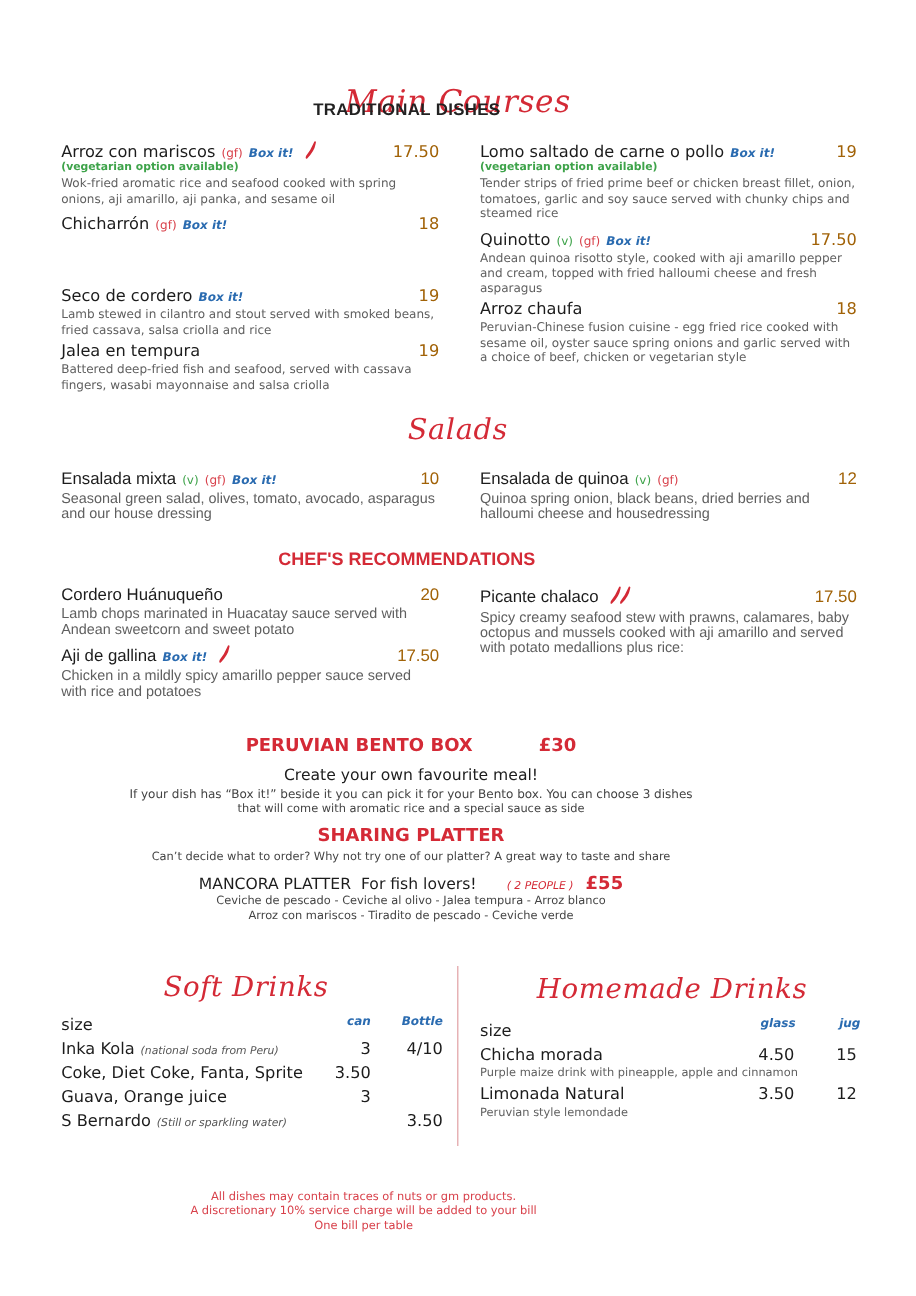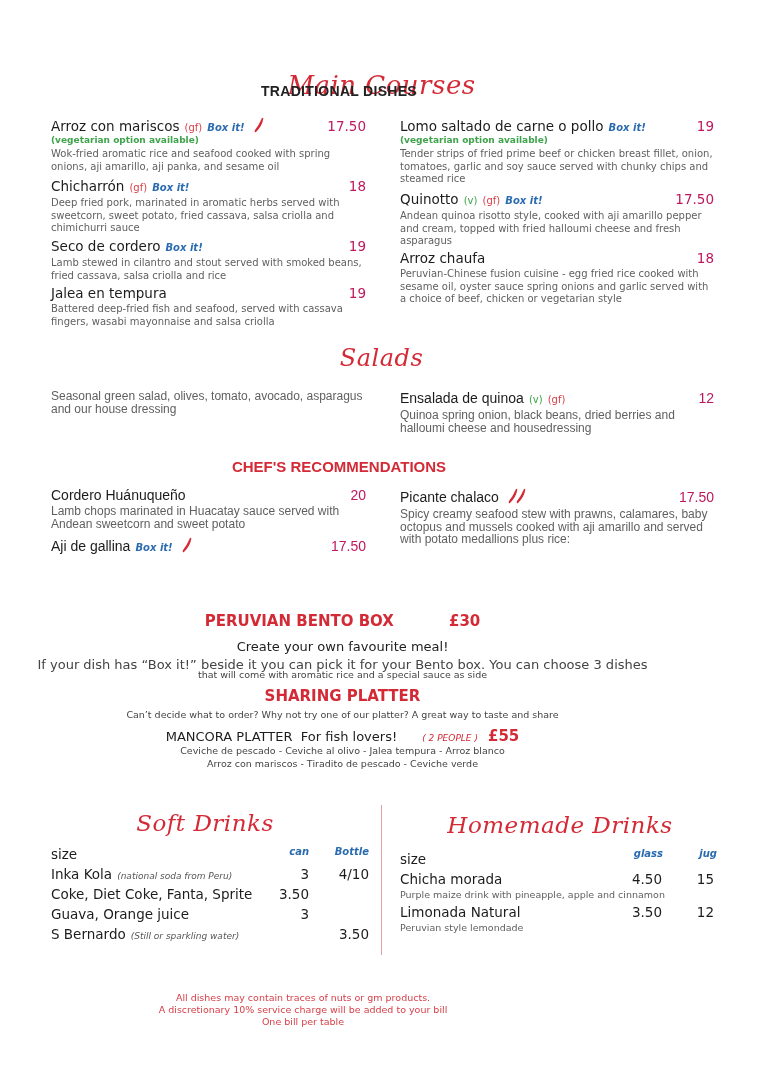--- a/index.html
+++ b/index.html
@@ -12,21 +12,21 @@
   }
   .caps-head {
     position: absolute; left: 0; width: 642px; text-align: center;
     font-family: "Liberation Sans", sans-serif;
     padding-left: 36px;
   }
 
   .item { position: absolute; }
   .item .row { display: flex; align-items: baseline; justify-content: space-between; }
   .item .name { font-size: 13.5px; color: #1c1c1c; white-space: nowrap; }
-  .item .price { font-size: 13.5px; color: #be185d; white-space: nowrap; }
+  .item .price { font-size: 13.5px; color: #a16207; white-space: nowrap; }
   .item .desc { font-size: 10px; color: #5f5f5f; line-height: 12.5px; margin-top: 2px; }
   .item .veg-note { font-size: 9px; color: #3ea34a; font-weight: bold; line-height: 11px; }
 
   .tag-gf { color: #d8404a; font-size: 10px; }
   .tag-v { color: #3ea34a; font-size: 10px; }
   .tag-box { color: #2a6bb0; font-size: 10px; font-style: italic; font-weight: bold; }
   .chili { display: inline-block; vertical-align: -2px; margin-left: 3px; }
 
   .item.cond .name { font-family: "Liberation Sans", sans-serif; font-size: 14px; }
   .item.cond .price { font-family: "Liberation Sans", sans-serif; font-size: 14px; }
@@ -68,21 +68,20 @@
 </div>
 
 <div class="item" style="left:51px; top:176px; width:315px;">
   <div class="row">
     <span><span class="name">Chicharrón</span>
       <span class="tag-gf">(gf)</span>
       <span class="tag-box">Box it!</span>
     </span>
     <span class="price">18</span>
   </div>
-  <div class="desc">Deep fried pork, marinated in aromatic herbs served with sweetcorn, sweet potato, fried cassava, salsa criolla and chimichurri sauce</div>
 </div>
 
 <div class="item" style="left:51px; top:236px; width:315px;">
   <div class="row">
     <span><span class="name">Seco de cordero</span>
       <span class="tag-box">Box it!</span>
     </span>
     <span class="price">19</span>
   </div>
   <div class="desc">Lamb stewed in cilantro and stout served with smoked beans, fried cassava, salsa criolla and rice</div>
@@ -123,20 +122,28 @@
   <div class="row">
     <span class="name">Arroz chaufa</span>
     <span class="price">18</span>
   </div>
   <div class="desc">Peruvian-Chinese fusion cuisine - egg fried rice cooked with sesame oil, oyster sauce spring onions and garlic served with a choice of beef, chicken or vegetarian style</div>
 </div>
 
 <div class="script-title" style="left:0; width:763px; top:344px; font-size:24px;">Salads</div>
 
 <div class="item cond" style="left:51px; top:388px; width:315px;">
+  <div class="row">
+    <span><span class="name">Ensalada mixta</span>
+      <span class="tag-v">(v)</span>
+      <span class="tag-gf">(gf)</span>
+      <span class="tag-box">Box it!</span>
+    </span>
+    <span class="price">10</span>
+  </div>
   <div class="desc">Seasonal green salad, olives, tomato, avocado, asparagus and our house dressing</div>
 </div>
 
 <div class="item cond" style="left:400px; top:388px; width:314px;">
   <div class="row">
     <span><span class="name">Ensalada de quinoa</span>
       <span class="tag-v">(v)</span>
       <span class="tag-gf">(gf)</span>
     </span>
     <span class="price">12</span>
@@ -157,41 +164,42 @@
 <div class="item cond" style="left:51px; top:536px; width:315px;">
   <div class="row">
     <span><span class="name">Aji de gallina</span>
       <span class="tag-box">Box it!</span>
       <svg class="chili" width="12" height="16" viewBox="0 0 12 16">
           <path d="M9 1 Q11 0 10 3 Q9 9 3 15 Q1 16 2 13 Q6 8 8 3 Z" fill="#d42a36"></path>
         </svg>
     </span>
     <span class="price">17.50</span>
   </div>
+  <div class="desc">Chicken in a mildly spicy amarillo pepper sauce served with rice and potatoes</div>
 </div>
 
 <div class="item cond" style="left:400px; top:487px; width:314px;">
   <div class="row">
     <span><span class="name">Picante chalaco</span>
       <svg class="chili" width="20" height="16" viewBox="0 0 20 16">
           <path d="M9 1 Q11 0 10 3 Q9 9 3 15 Q1 16 2 13 Q6 8 8 3 Z" fill="#d42a36"></path>
           <path d="M17 1 Q19 0 18 3 Q17 9 11 15 Q9 16 10 13 Q14 8 16 3 Z" fill="#d42a36"></path>
         </svg>
     </span>
     <span class="price">17.50</span>
   </div>
   <div class="desc">Spicy creamy seafood stew with prawns, calamares, baby octopus and mussels cooked with aji amarillo and served with potato medallions plus rice:</div>
 </div>
 
 <div class="center-block" style="top:611px;">
   <span style="font-size:15px; font-weight:bold; color:#d42a36;">PERUVIAN BENTO BOX</span>
   <span style="font-size:15px; font-weight:bold; color:#d42a36; margin-left:50px;">£30</span>
 </div>
 <div class="center-block" style="top:639px; font-size:13px; color:#1c1c1c;">Create your own favourite meal!</div>
-<div class="center-block" style="top:657px; font-size:13px; color:#444;">If your dish has “Box it!” beside it you can pick it for your Bento box.  You can choose 3 dishes</div>
+<div class="center-block" style="top:657px; font-size:10px; color:#444;">If your dish has “Box it!” beside it you can pick it for your Bento box.  You can choose 3 dishes</div>
 <div class="center-block" style="top:669px; font-size:9.5px; color:#444;">that  will come with aromatic rice and a special sauce as side</div>
 
 <div class="center-block" style="top:687px; font-size:15px; font-weight:bold; color:#d42a36;">SHARING PLATTER</div>
 <div class="center-block" style="top:709px; font-size:9.5px; color:#444;">Can’t decide what to order? Why not try one of our platter?  A great way to taste and share</div>
 <div class="center-block" style="top:726px;">
   <span style="font-size:13px; color:#1c1c1c; white-space:pre;">MANCORA PLATTER  For fish lovers!</span>
   <span style="font-size:9px; font-style:italic; color:#d42a36; margin-left:20px;">( 2 PEOPLE )</span>
   <span style="font-size:15px; font-weight:bold; color:#d42a36; margin-left:5px;">£55</span>
 </div>
 <div class="center-block" style="top:745px; font-size:9.5px; color:#444;">Ceviche de pescado - Ceviche al olivo - Jalea tempura - Arroz blanco</div>

